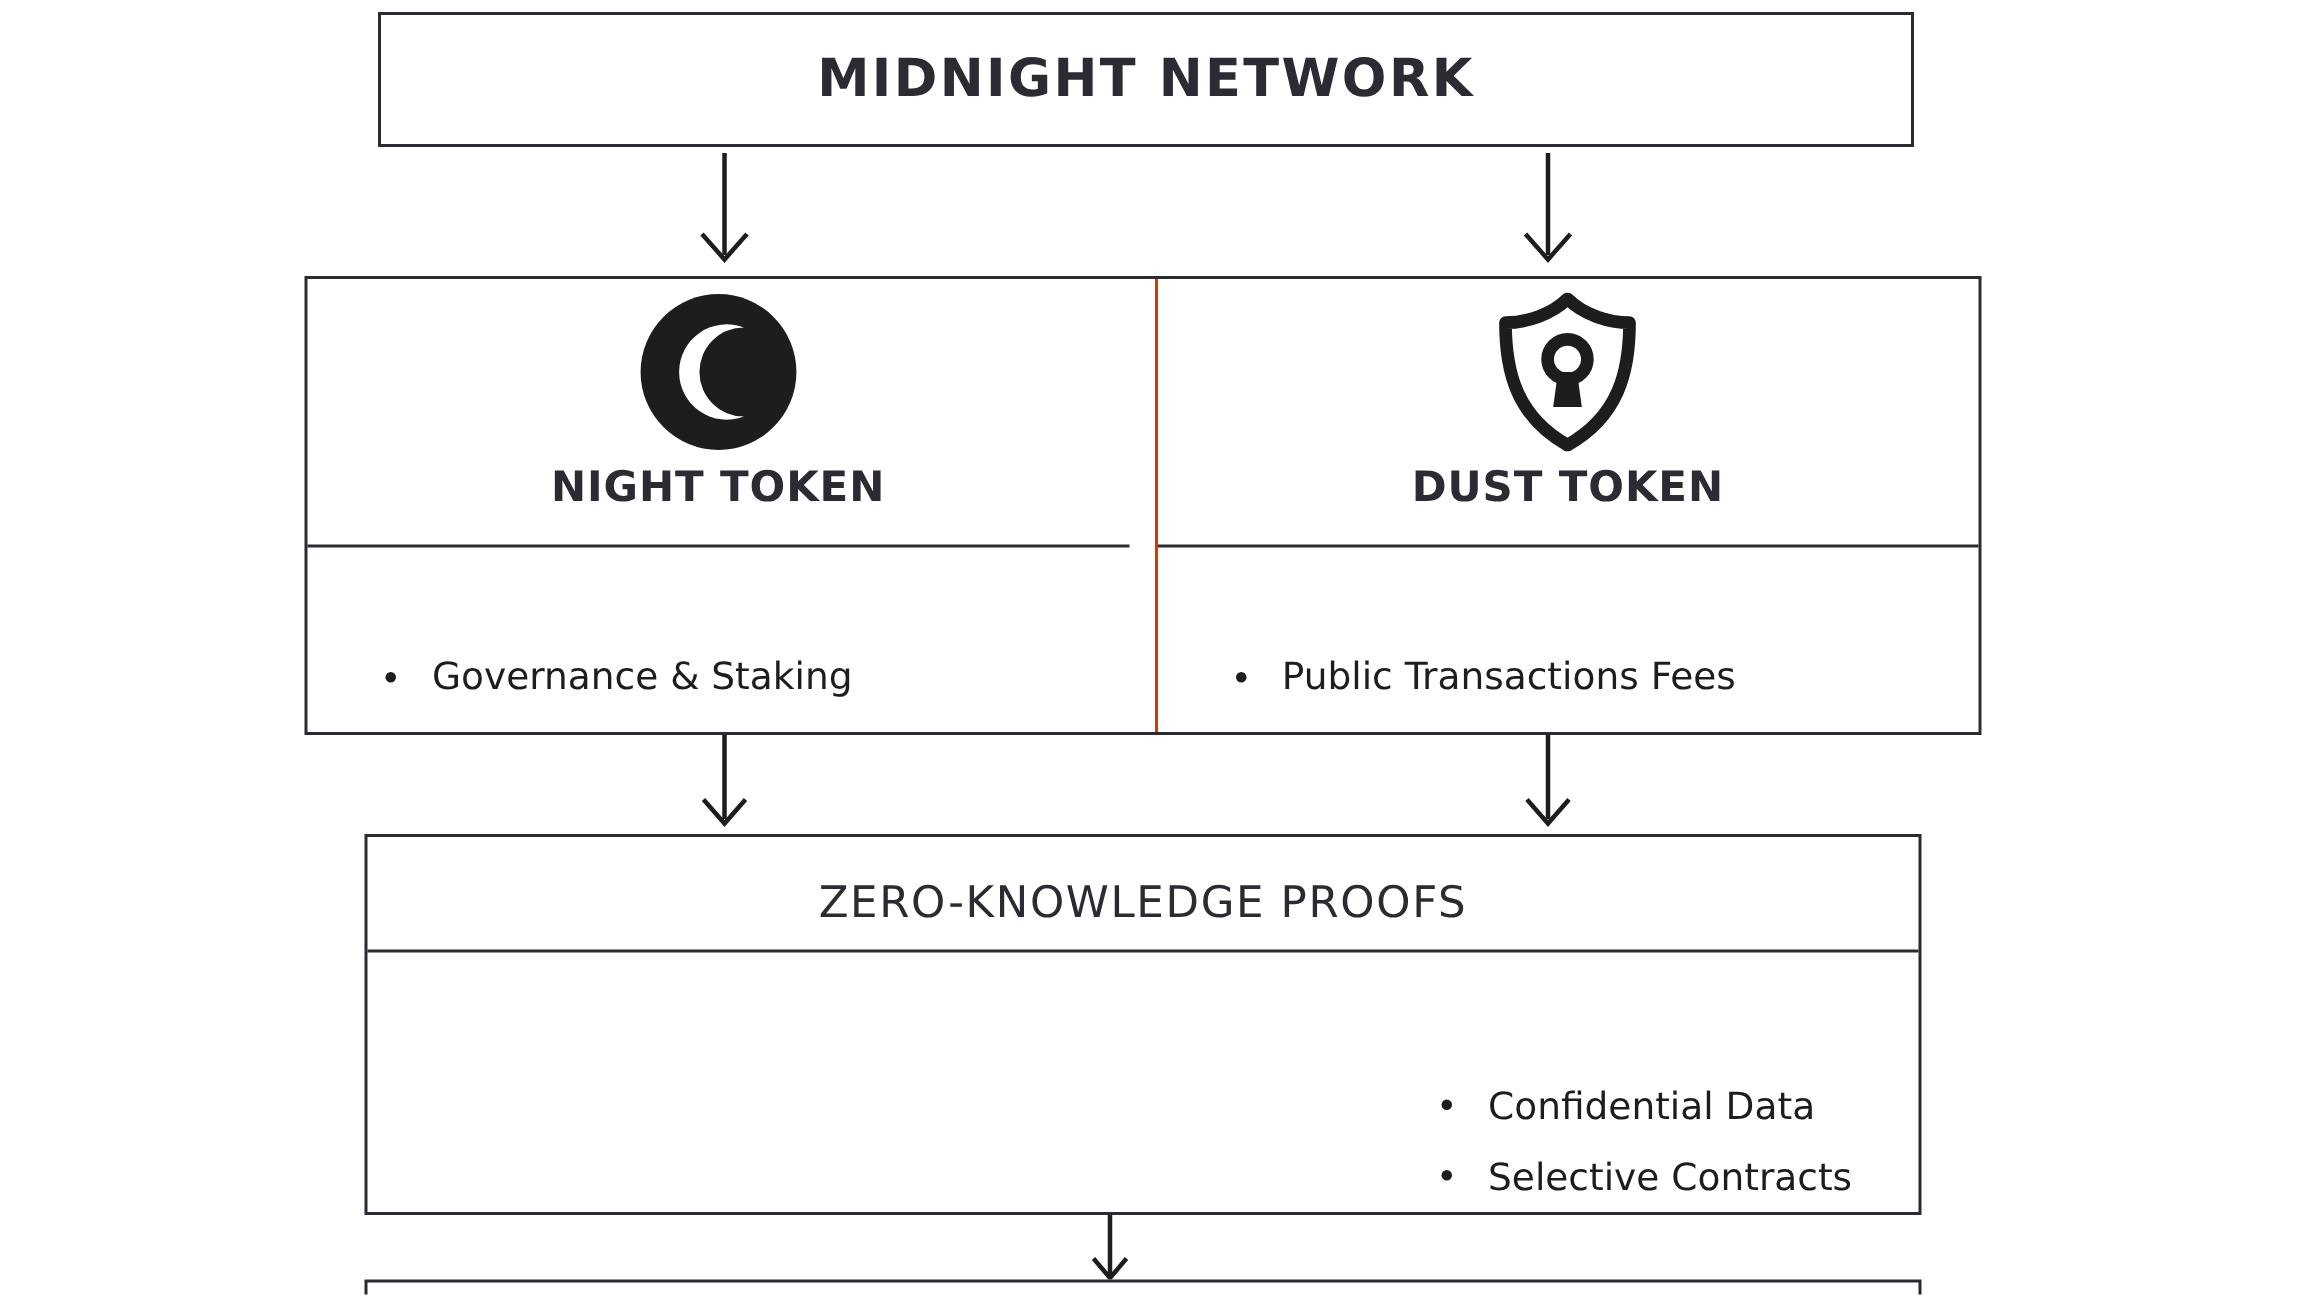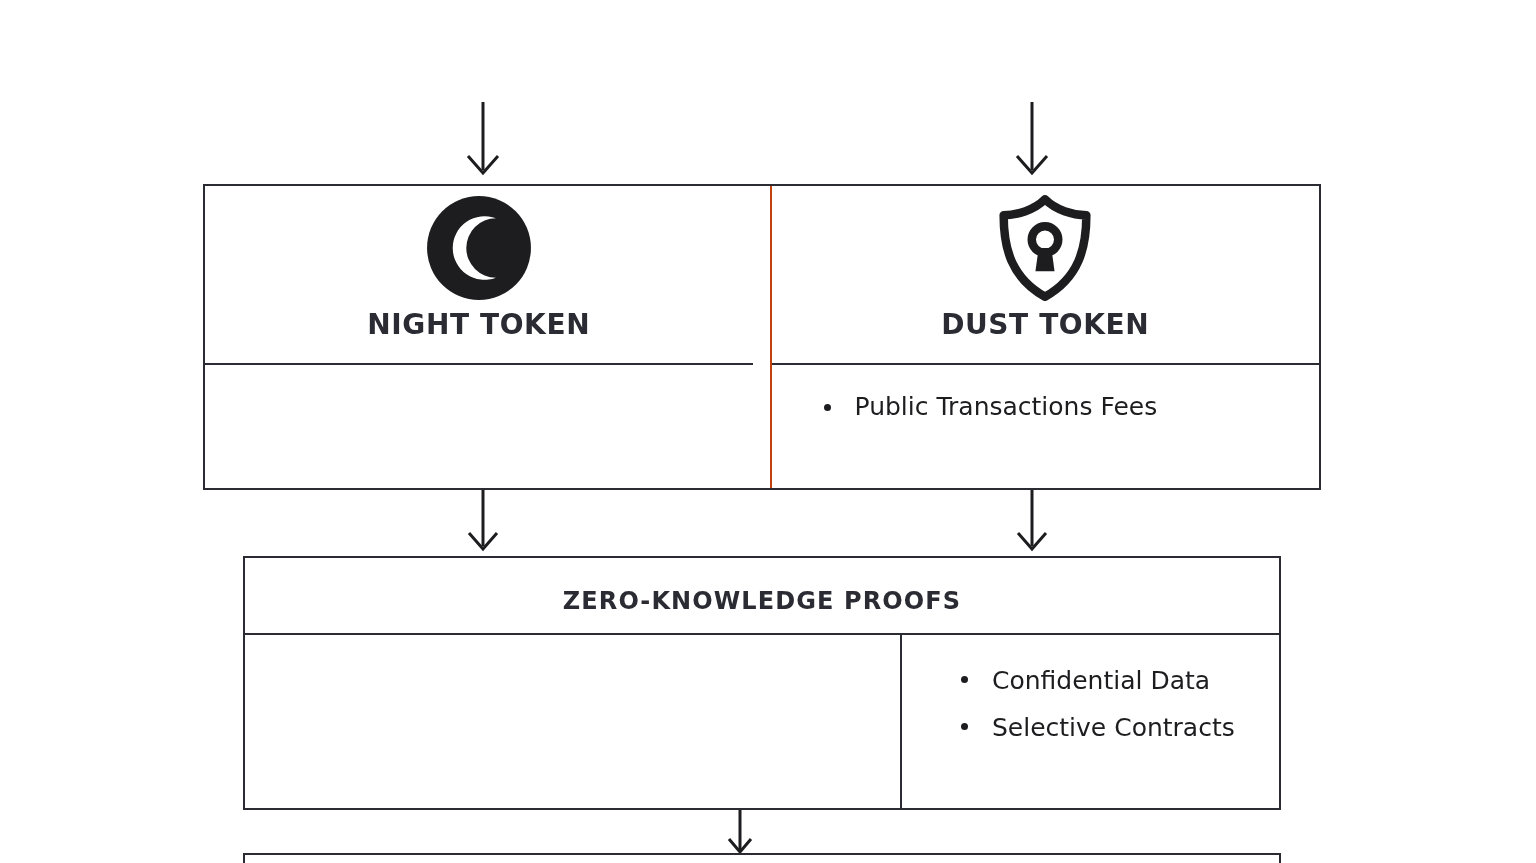--- a/index.html
+++ b/index.html
@@ -51,20 +51,21 @@
     width: 1118px;
     height: 306px;
     display: flex;
     border: 2px solid #2b2b33;
   }
   .token-col {
     flex: 1 1 0;
     display: flex;
     flex-direction: column;
     min-width: 0;
+    gap: 44px;
   }
   .token-col + .token-col { border-left: 2px solid #c2410c; margin-left: 17px; }
 
   .token-head {
     height: 179px;
     display: flex;
     flex-direction: column;
     align-items: center;
     justify-content: flex-start;
     padding-top: 12px;
@@ -120,31 +121,32 @@
     flex-direction: column;
   }
   #zk-head {
     height: 77px;
     border-bottom: 2px solid #2b2b33;
     display: flex;
     align-items: center;
     justify-content: center;
   }
   #zk-title {
-    font-size: 24px;
-    font-weight: 700;
+    font-size: 29px;
+    font-weight: 400;
     letter-spacing: 1.1px;
     color: #2b2b33;
     white-space: nowrap;
     margin-top: 11px;
   }
   #zk-body {
     flex: 1 1 auto;
     display: flex;
     min-height: 0;
+    align-items: flex-end;
   }
   #zk-left {
     width: 657px;
     border-right: 2px solid #2b2b33;
   }
   #zk-right {
     flex: 1 1 auto;
     padding: 22px 0 0 52px;
   }
   #zk-right ul.bullets li { line-height: 47px; }
@@ -161,20 +163,23 @@
   .arrow {
     position: absolute;
     overflow: visible;
   }
 </style>
 </head>
 <body>
 
 <div id="diagram">
 
+  <div class="box" id="title-box">
+    <div id="title-text">MIDNIGHT NETWORK</div>
+  </div>
 
   <svg class="arrow" style="left:455px; top:100px;" width="60" height="80" viewBox="0 0 60 80">
     <line x1="28" y1="2" x2="28" y2="70" stroke="#1d1d20" stroke-width="3"></line>
     <polyline points="13,56 28,73 43,56" fill="none" stroke="#1d1d20" stroke-width="3" stroke-linecap="butt" stroke-linejoin="miter"></polyline>
   </svg>
 
   <svg class="arrow" style="left:1004px; top:100px;" width="60" height="80" viewBox="0 0 60 80">
     <line x1="28" y1="2" x2="28" y2="70" stroke="#1d1d20" stroke-width="3"></line>
     <polyline points="13,56 28,73 43,56" fill="none" stroke="#1d1d20" stroke-width="3" stroke-linecap="butt" stroke-linejoin="miter"></polyline>
   </svg>
@@ -191,20 +196,21 @@
                 <path d="M66 22 A30 30 0 1 0 66 78 A25 25 0 1 1 66 22 Z" fill="black"></path>
               </mask>
             </defs>
             <circle cx="50" cy="50" r="49" fill="#1d1d20" mask="url(#moon-mask)"></circle>
           </svg>
         </div>
         <div class="token-name">NIGHT TOKEN</div>
       </div>
       <div class="token-body">
         <ul class="bullets">
+          <li>Governance &amp; Staking</li>
         </ul>
       </div>
     </div>
 
     <div class="token-col">
       <div class="token-head">
         <div class="token-icon">
           <svg width="98" height="106" viewBox="0 0 92 100">
             <path d="M46 4 C36 14 20 19 7 19 C7 50 14 78 46 96 C78 78 85 50 85 19 C72 19 56 14 46 4 Z" fill="none" stroke="#1d1d20" stroke-width="8" stroke-linejoin="round"></path>
             <circle cx="46" cy="42" r="12.5" fill="none" stroke="#1d1d20" stroke-width="8"></circle>

